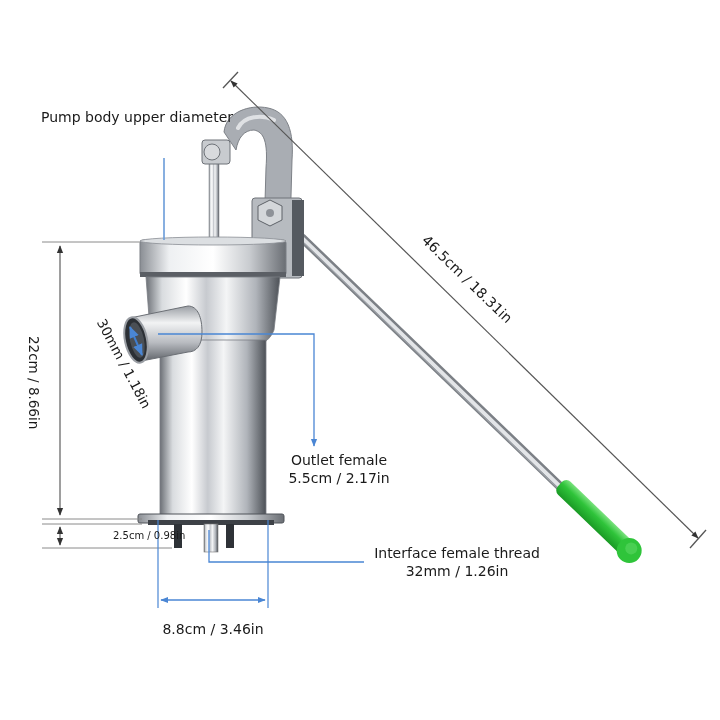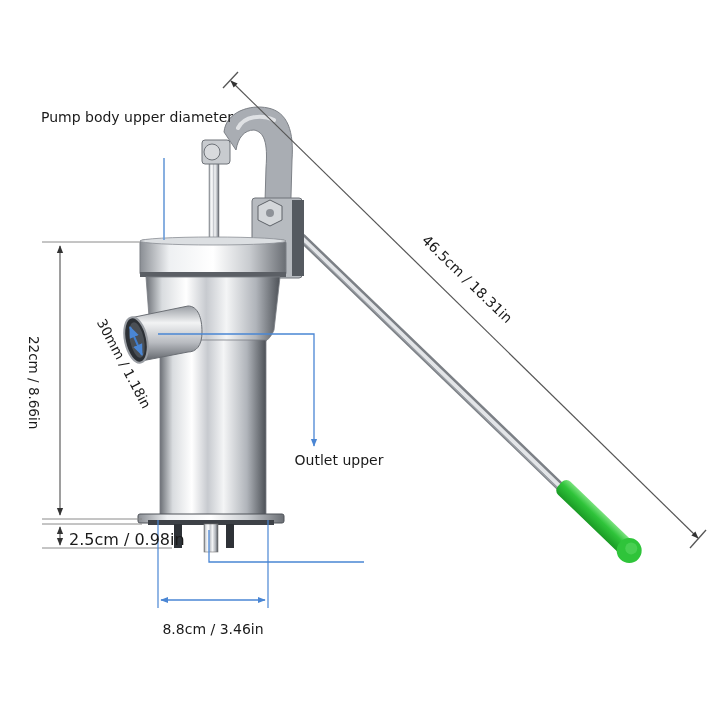--- a/index.html
+++ b/index.html
@@ -2,21 +2,21 @@
 <html><head>
   <meta charset="utf-8">
   <style>
     html, body { margin: 0; padding: 0; background: #ffffff; }
     body { width: 720px; height: 720px; position: relative; overflow: hidden; font-family: "DejaVu Sans", "Liberation Sans", sans-serif; }
     #stage { position: absolute; left: 12px; top: 0; width: 720px; height: 720px; }
     .lbl { position: absolute; color: #1a1a1a; white-space: nowrap; line-height: 1.25; }
     .lbl.center { text-align: center; }
     .fs14 { font-size: 14px; }
     .fs13 { font-size: 13.5px; }
-    .fs10 { font-size: 16px; }
+    .fs10 { font-size: 10px; margin-left: 44px; }
     .rot { transform-origin: 0 0; }
   </style>
 </head>
 <body>
 
 <div id="stage">
   <svg width="720" height="720" viewBox="0 0 720 720" xmlns="http://www.w3.org/2000/svg">
     <defs>
       <linearGradient id="steelV" x1="0" x2="1" y1="0" y2="0">
         <stop offset="0" stop-color="#6c7076"></stop>
@@ -160,24 +160,27 @@
 
   <div class="lbl fs10" style="left:57px; top:530px;">
     <span>2.5cm / 0.98in</span>
   </div>
 
   <div class="lbl fs13 rot" style="left:96px; top:316px; transform: rotate(62deg);">
     <span>30mm / 1.18in</span>
   </div>
 
   <div class="lbl fs14 center" style="left:262px; top:452px; width:130px;">
-    <div>Outlet upper</div>
+    <div>Outlet female</div>
+    <div>5.5cm / 2.17in</div>
   </div>
 
   <div class="lbl fs14 center" style="left:350px; top:545px; width:190px;">
+    <div>Interface female thread</div>
+    <div>32mm / 1.26in</div>
   </div>
 
   <div class="lbl fs14 center" style="left:140px; top:609px; width:122px;margin-top:12px;">
     <span>8.8cm / 3.46in</span>
   </div>
 
   <div class="lbl fs14 rot" style="left:418px; top:232px; transform: rotate(44deg);">
     <span>46.5cm / 18.31in</span>
   </div>
 </div>

